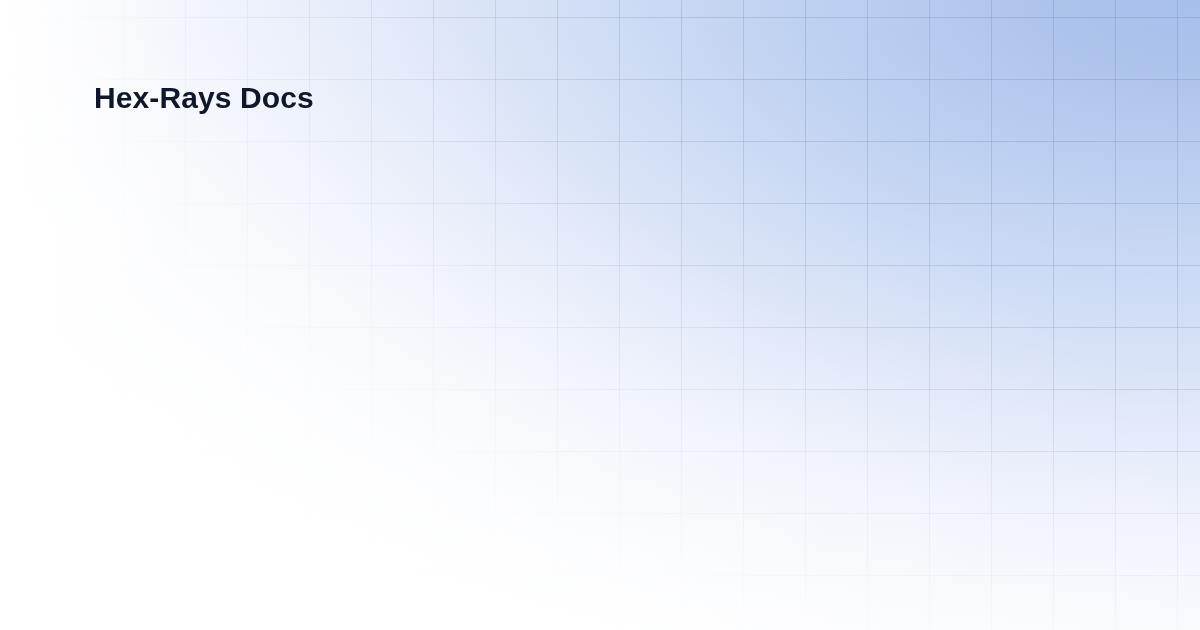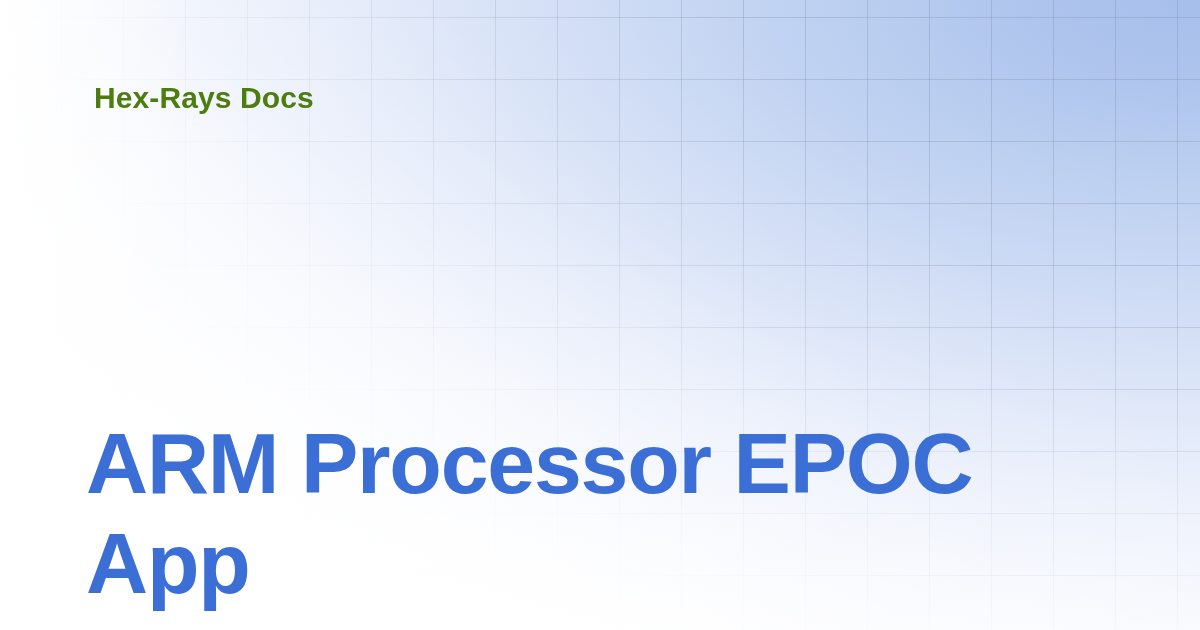--- a/index.html
+++ b/index.html
@@ -108,21 +108,21 @@
   }
 
   .eyebrow {
     position: absolute;
     left: 94px;
     top: 80px;
     font-size: 30px;
     font-weight: bold;
     letter-spacing: 0.1px;
     line-height: 1.2;
-    color: #4d7c0f;
+    color: #0f172a;
     white-space: nowrap;
   }
 
   .headline {
     position: absolute;
     left: 86px;
     top: 355px;
     width: 1010px;
     font-size: 86px;
     font-weight: bold;
@@ -139,16 +139,15 @@
 
   <div class="bg-base"></div>
   <div class="bg-glow"></div>
   <div class="bg-grid"></div>
   <div class="bg-sheen"></div>
   <div class="bg-left-wash"></div>
 
   <div class="content">
     <div class="eyebrow">Hex-Rays Docs</div>
 
-    <h1 class="headline">ARM Processor EPOC App</h1>
   </div>
 
 </div>
 
 </body></html>

